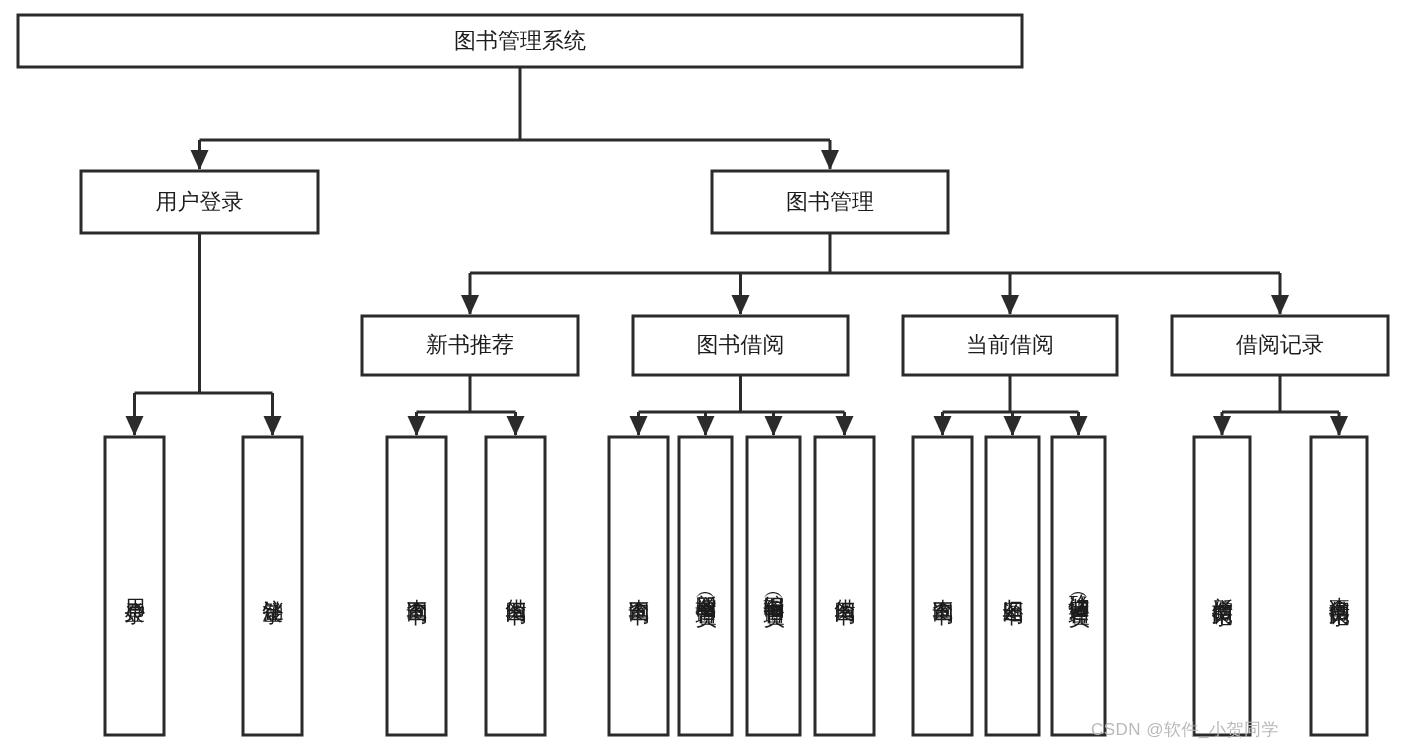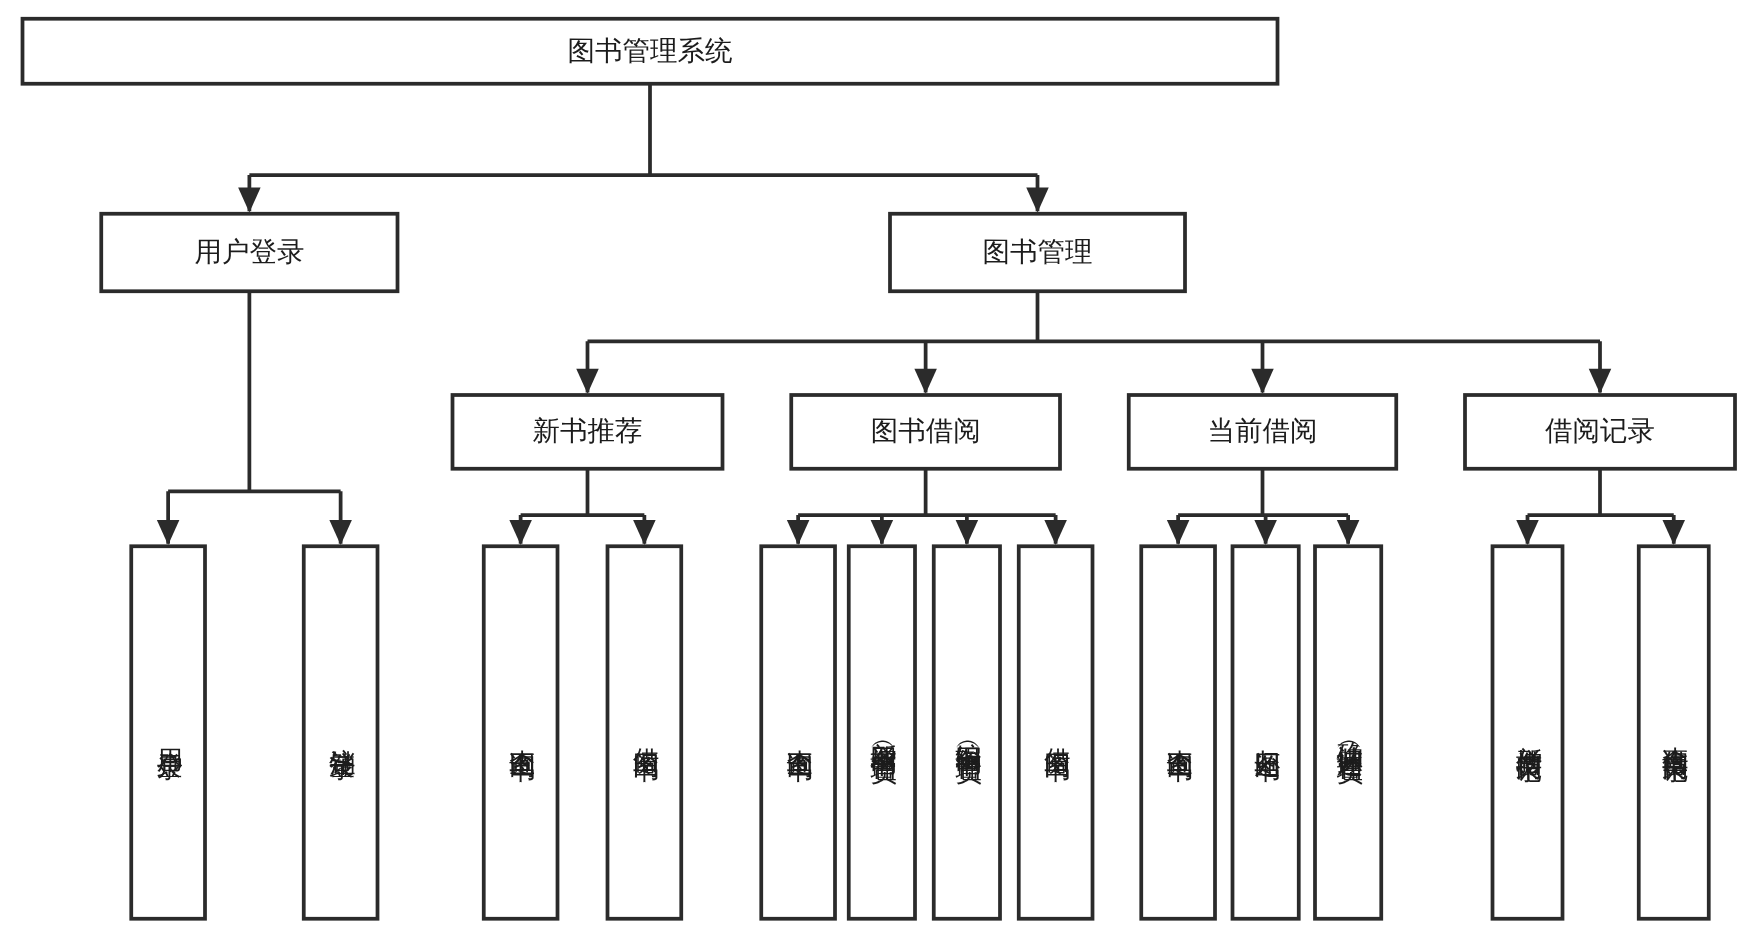--- a/index.html
+++ b/index.html
@@ -179,14 +179,15 @@
       <div class="leaf-label" style="left: 679px; top: 437px; width: 53px; height: 298px;">新增图书（管理员）</div>
       <div class="leaf-label" style="left: 747px; top: 437px; width: 53px; height: 298px;">编辑图书（管理员）</div>
       <div class="leaf-label" style="left: 815px; top: 437px; width: 59px; height: 298px;">借阅图书</div>
       <div class="leaf-label" style="left: 913px; top: 437px; width: 59px; height: 298px;">查询图书</div>
       <div class="leaf-label" style="left: 986px; top: 437px; width: 53px; height: 298px;">归还图书</div>
       <div class="leaf-label" style="left: 1052px; top: 437px; width: 53px; height: 298px;">确认归还（管理员）</div>
       <div class="leaf-label" style="left: 1194px; top: 437px; width: 56px; height: 298px;">新增借阅记录</div>
       <div class="leaf-label" style="left: 1311px; top: 437px; width: 56px; height: 298px;">查询借阅记录</div>
     </div>
 
+  <div class="watermark">CSDN @软件_小贺同学</div>
 
 </div>
 
 </body></html>

